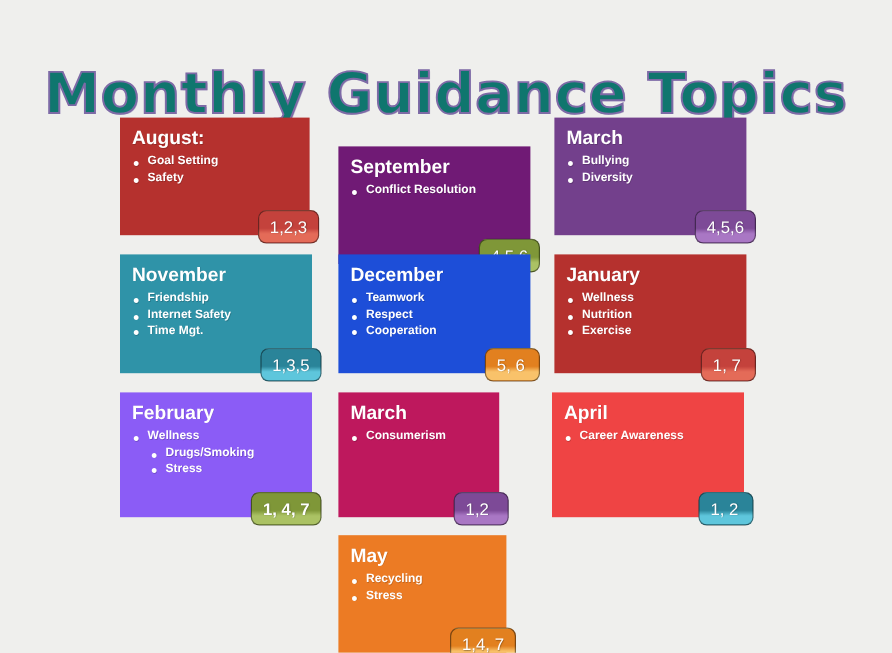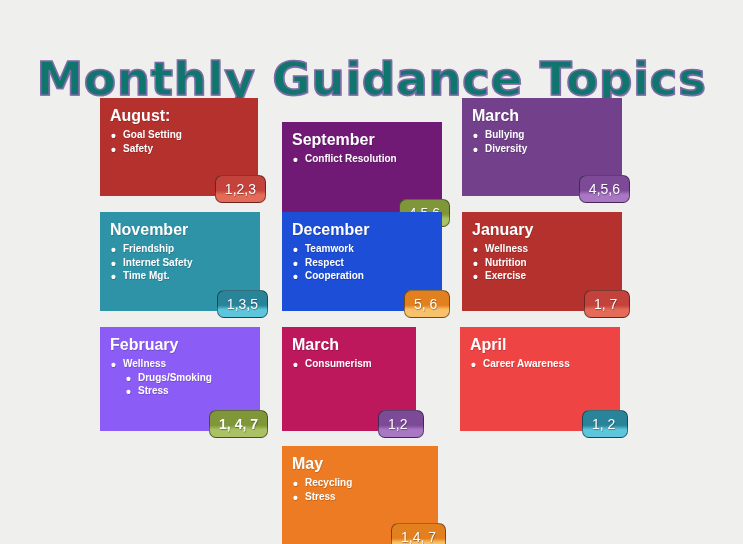--- a/index.html
+++ b/index.html
@@ -183,21 +183,21 @@
       </ul>
       <div class="badge" style="background: linear-gradient(rgb(125, 74, 151) 0%, rgb(125, 74, 151) 55%, rgb(169, 119, 196) 72%, rgb(169, 119, 196) 100%);">1,2</div>
     </div>
     <div class="card" style="left: 460px; top: 327px; width: 160px; height: 104px; background: #ef4444;">
       <div class="card-title">April</div>
       <ul class="bullets">
         <li>Career Awareness</li>
       </ul>
       <div class="badge" style="background: linear-gradient(rgb(42, 132, 153) 0%, rgb(42, 132, 153) 55%, rgb(94, 198, 220) 72%, rgb(94, 198, 220) 100%);">1, 2</div>
     </div>
-    <div class="card" style="left: 282px; top: 446px; width: 156px; height: 98px; background: rgb(236, 123, 36);">
+    <div class="card" style="left: 282px; top: 446px; width: 140px; height: 98px; background: rgb(236, 123, 36);">
       <div class="card-title">May</div>
       <ul class="bullets">
         <li>Recycling</li>
         <li>Stress</li>
       </ul>
       <div class="badge" style="background: linear-gradient(rgb(226, 128, 31) 0%, rgb(226, 128, 31) 55%, rgb(249, 194, 106) 72%, rgb(249, 194, 106) 100%);">1,4, 7</div>
     </div>
   </div>
 
 </body></html>

